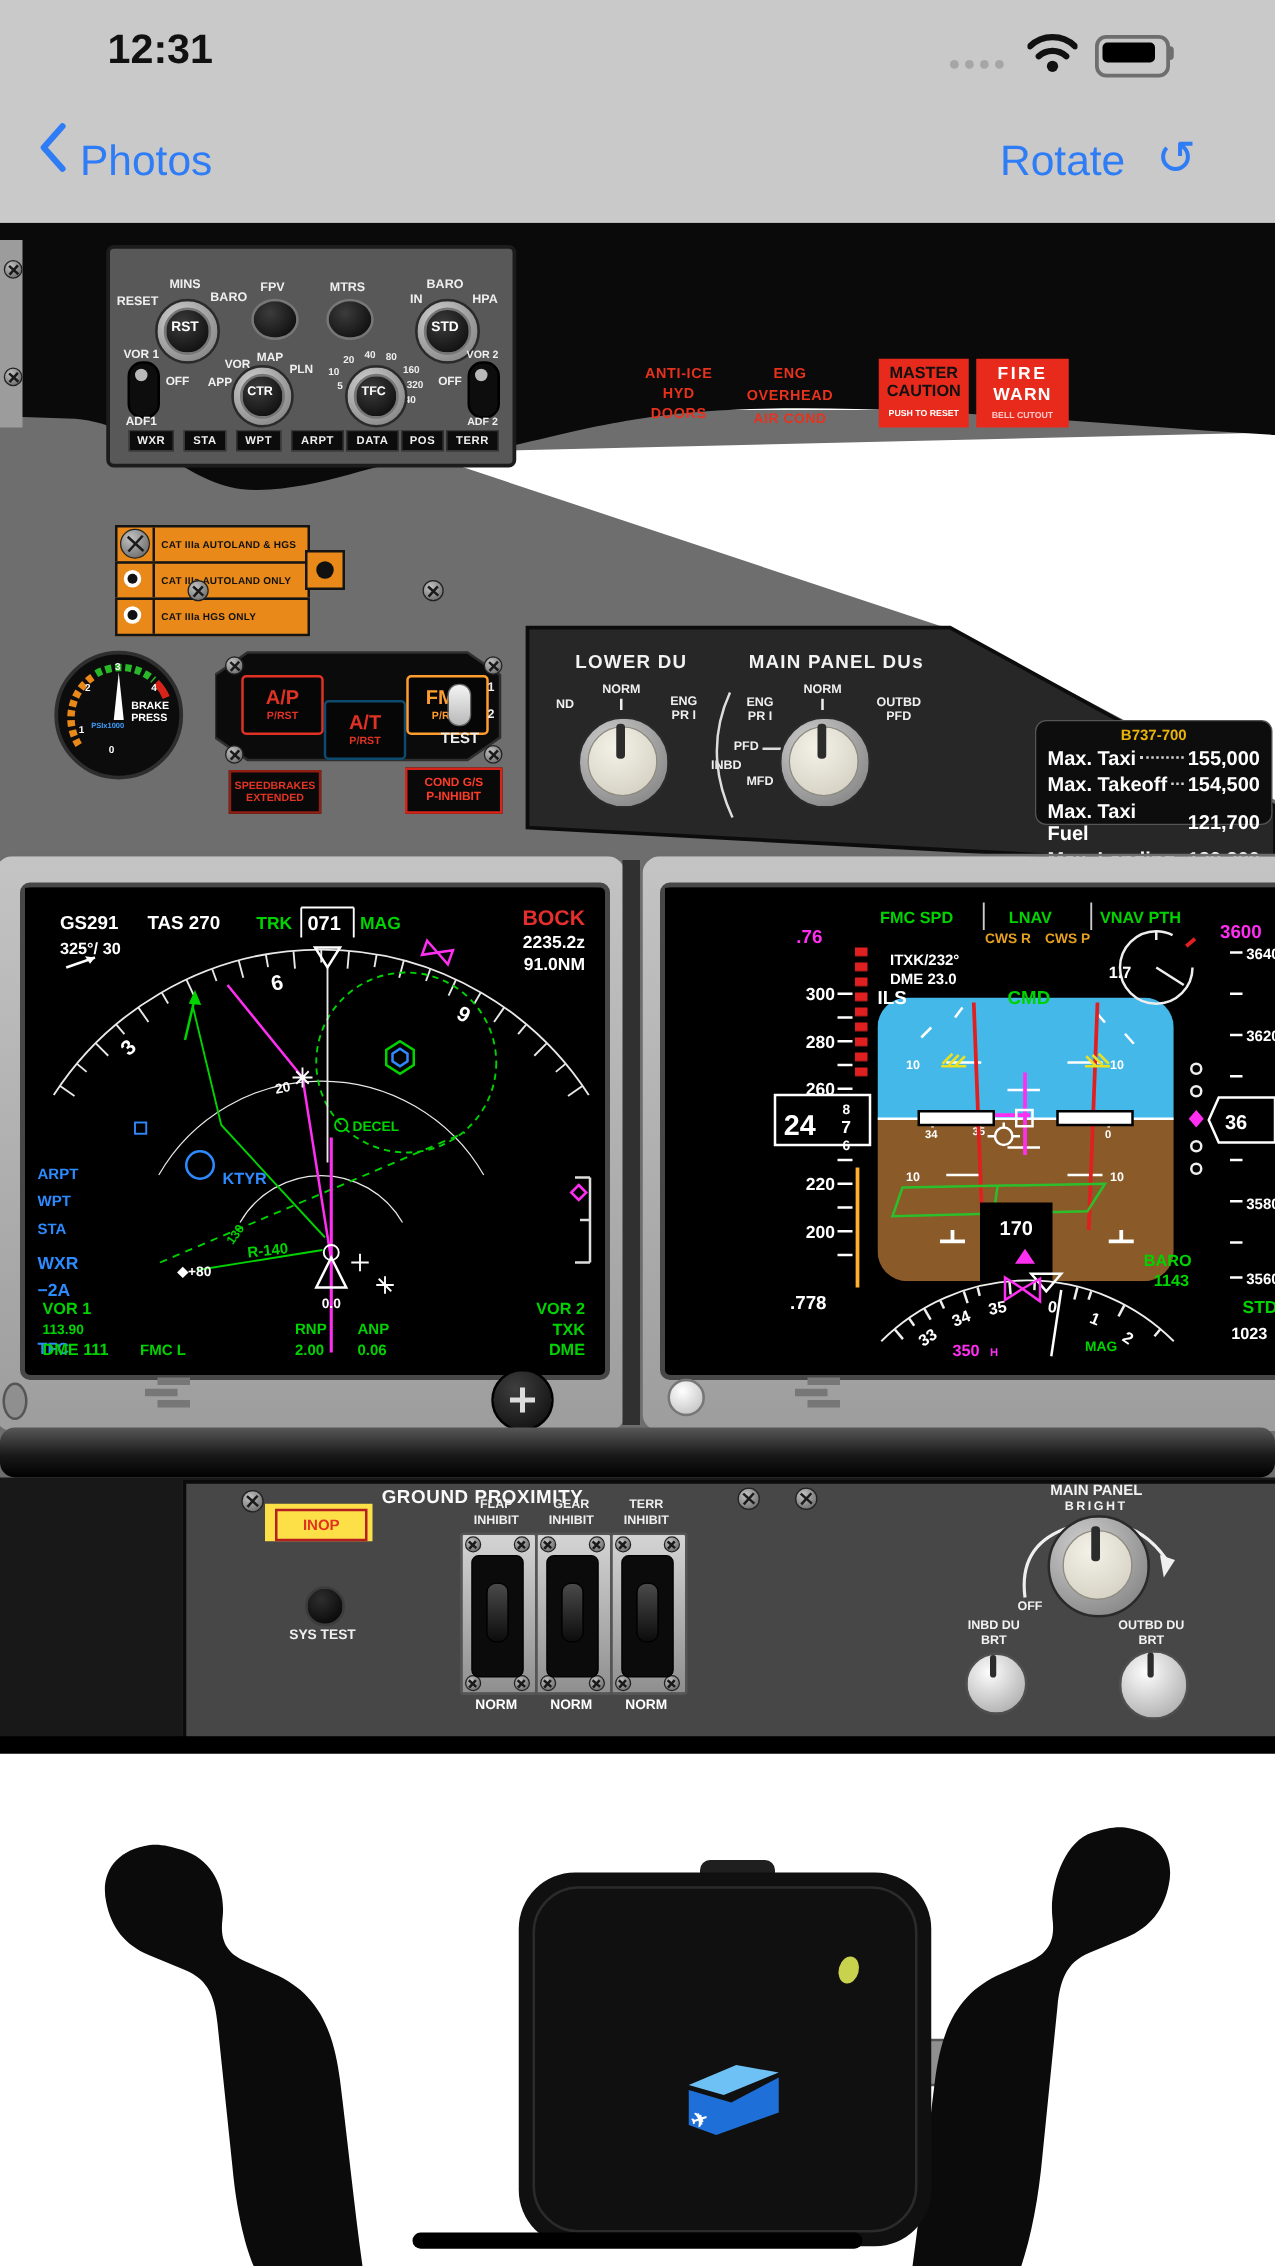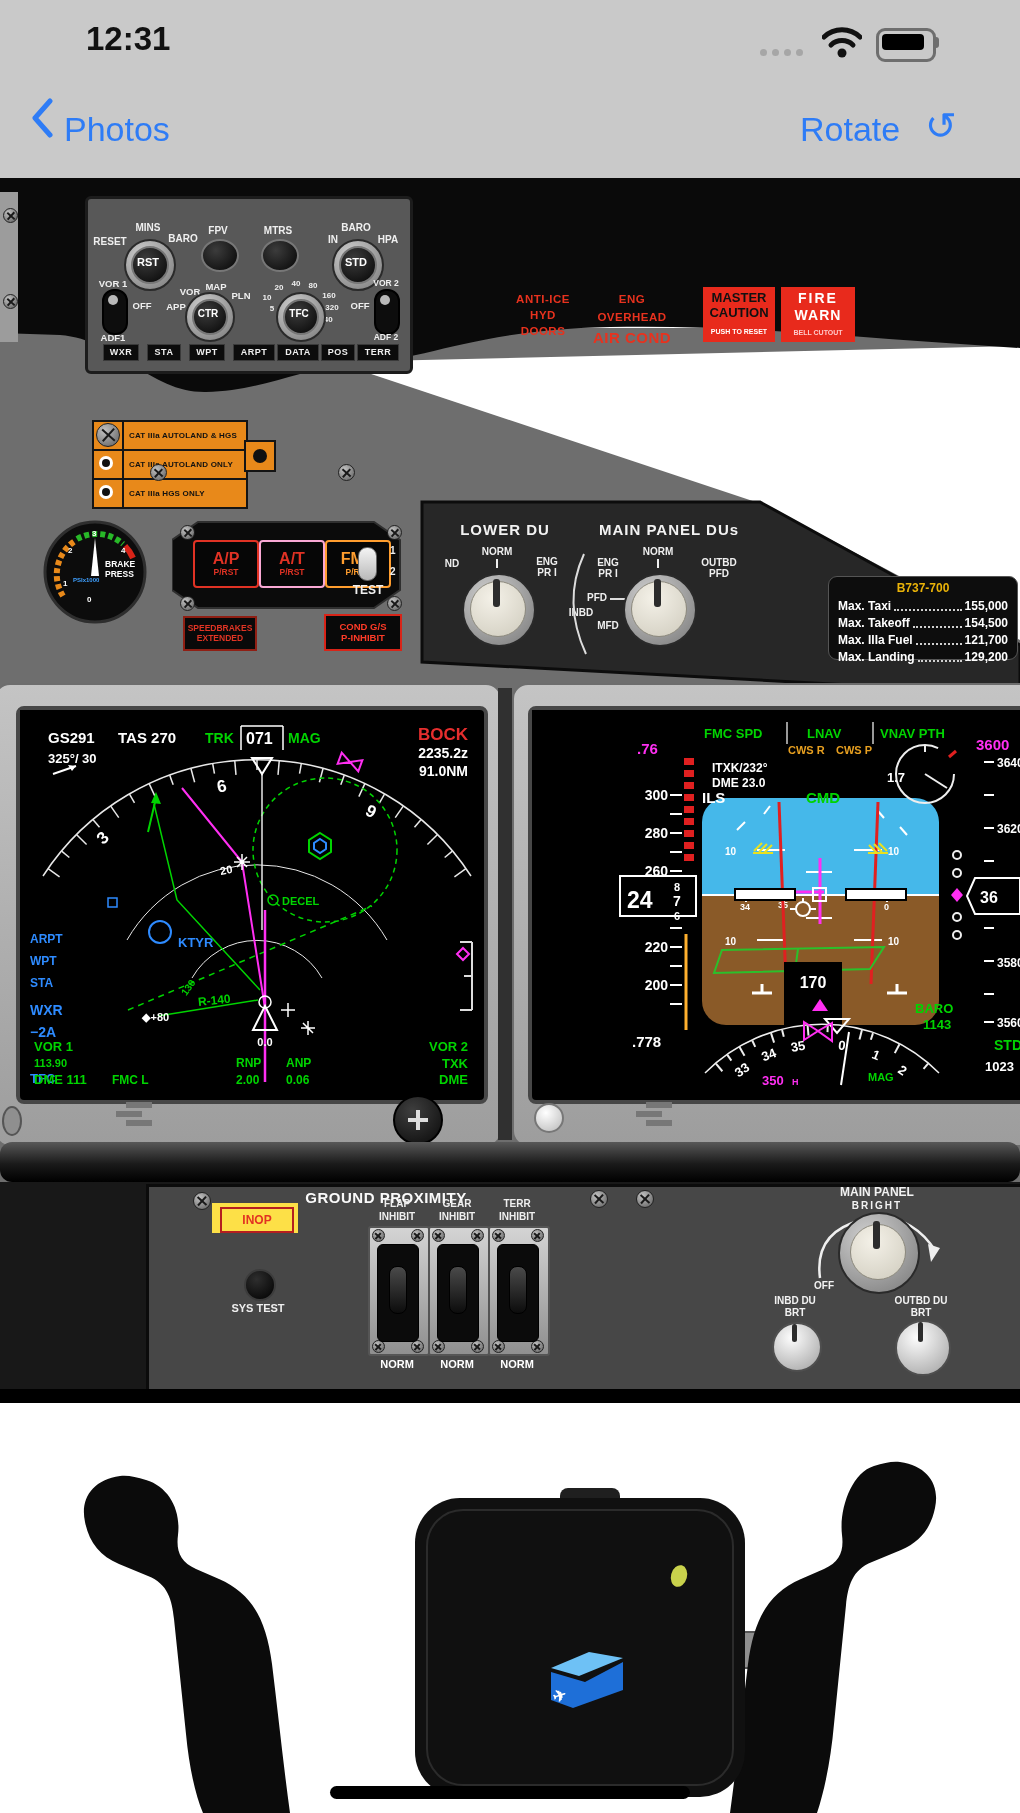--- a/index.html
+++ b/index.html
@@ -20,21 +20,21 @@
   .ebtn{position:absolute;background:#0c0c0c;border:1px solid #3a3a3a;color:#efefef;font-weight:bold;
         font-size:9px;text-align:center;line-height:15px;letter-spacing:.5px}
   .afds{position:absolute;width:62px;height:44px;background:#060606;border-radius:4px;display:flex;flex-direction:column;
         align-items:center;justify-content:center;line-height:1.05}
   .cat{position:absolute;width:152px;height:27px;background:#e8891a;border:2px solid #141414;display:flex;align-items:center}
   .catcell{width:28px;height:100%;border-right:2px solid #141414;position:relative;flex:none}
   .catlight{position:absolute;left:5px;top:5px;width:14px;height:14px;border-radius:50%;background:#fff}
   .catlight::before{content:"";position:absolute;left:3px;top:3px;width:8px;height:8px;border-radius:50%;background:#111}
   .cattxt{font-size:8px;font-weight:bold;color:#111;padding-left:5px;letter-spacing:.2px}
   .plc{position:absolute;background:#090909;display:flex;flex-direction:column;align-items:center;justify-content:center;line-height:1.15}
-  .wrow{display:flex;align-items:flex-end;width:170px;color:#fff;font-size:12px;font-weight:bold}
+  .wrow{display:flex;align-items:center;width:170px;color:#fff;font-size:16px;font-weight:bold}
   .wlead{flex:1;border-bottom:2px dotted #cfcfcf;margin:0 3px;transform:translateY(-2px)}
   .bezel{position:absolute;background:linear-gradient(#c4c4c4,#9d9d9d);border:2px solid #6d6d6d;border-radius:16px}
   .screen{position:absolute;background:#000;border:4px solid #474747;border-radius:8px}
   svg text{font-family:"Liberation Sans",sans-serif;font-weight:bold}
   .swplate{position:absolute;width:58px;height:126px;background:linear-gradient(#d4d4d4,#8f8f8f);border:2px solid #555;border-radius:3px}
   .swbody{position:absolute;width:40px;height:96px;background:#0b0b0b;border-radius:6px;border:1px solid #000}
   .swlever{position:absolute;width:16px;height:46px;background:linear-gradient(#4a4a4a,#0c0c0c);border:1px solid #000;border-radius:8px}
   .minik{position:absolute;border-radius:50%;background:radial-gradient(circle at 38% 30%,#fdfdfd,#9f9f9f);border:2px solid #4f4f4f}
 </style>
 </head>
@@ -131,21 +131,21 @@
   <div class="ebtn" style="left:233px;top:344px;width:40px;height:15px">ARPT</div>
   <div class="ebtn" style="left:277px;top:344px;width:40px;height:15px">DATA</div>
   <div class="ebtn" style="left:321px;top:344px;width:32px;height:15px">POS</div>
   <div class="ebtn" style="left:357px;top:344px;width:40px;height:15px">TERR</div>
 
   <div class="a t cx" style="left:543px;top:293px;font-size:11.5px;color:#e8321e;letter-spacing:.5px">ANTI-ICE</div>
   <div class="a t cx" style="left:543px;top:309px;font-size:11.5px;color:#e8321e;letter-spacing:.5px">HYD</div>
   <div class="a t cx" style="left:543px;top:325px;font-size:11.5px;color:#e8321e;letter-spacing:.5px">DOORS</div>
   <div class="a t cx" style="left:632px;top:293px;font-size:11.5px;color:#e8321e;letter-spacing:.5px">ENG</div>
   <div class="a t cx" style="left:632px;top:311px;font-size:11.5px;color:#e8321e;letter-spacing:.5px">OVERHEAD</div>
-  <div class="a t cx" style="left:632px;top:329px;font-size:15px;color:#e8321e;letter-spacing:.5px">AIR COND</div>
+  <div class="a t cx" style="left:632px;top:329px;font-size:11px;color:#e8321e;letter-spacing:.5px">AIR COND</div>
   <div class="a" style="left:703px;top:287px;width:72px;height:55px;background:#e82a1c">
     <div class="t cx a" style="left:36px;top:3px;font-size:13px;color:#111">MASTER</div>
     <div class="t cx a" style="left:36px;top:18px;font-size:13px;color:#111">CAUTION</div>
     <div class="t cx a" style="left:36px;top:41px;font-size:7px;color:#fff">PUSH TO RESET</div>
   </div>
   <div class="a" style="left:781px;top:287px;width:74px;height:55px;background:#e82a1c">
     <div class="t cx a" style="left:37px;top:3px;font-size:14px;color:#fff;letter-spacing:2px">FIRE</div>
     <div class="t cx a" style="left:37px;top:20px;font-size:14px;color:#fff;letter-spacing:1px">WARN</div>
     <div class="t cx a" style="left:37px;top:42px;font-size:7px;color:#ffc9c9">BELL CUTOUT</div>
   </div>
@@ -188,21 +188,21 @@
     <text x="78" y="33" font-size="8" fill="#fff">4</text>
   </svg>
 
   <svg class="a" style="left:172px;top:519px" width="230" height="92" viewBox="0 0 230 92">
     <polygon points="26,3 202,3 228,21 228,71 202,89 26,89 0,71 0,21" fill="#0b0b0b" stroke="#2f2f2f" stroke-width="2"></polygon>
   </svg>
   <div class="afds" style="left:193px;top:540px;border:2px solid #e03224">
     <span class="t" style="font-size:16px;color:#e03224">A/P</span>
     <span class="t" style="font-size:8.5px;color:#e03224">P/RST</span>
   </div>
-  <div class="afds" style="left:259px;top:540px;border:2px solid #f9a8d4">
+  <div class="afds" style="left:259px;top:560px;border:2px solid #0c4a6e">
     <span class="t" style="font-size:16px;color:#e03224">A/T</span>
     <span class="t" style="font-size:8.5px;color:#e03224">P/RST</span>
   </div>
   <div class="afds" style="left:325px;top:540px;border:2px solid #ff9d2e">
     <span class="t" style="font-size:16px;color:#ff9d2e">FMC</span>
     <span class="t" style="font-size:8.5px;color:#ff9d2e">P/RST</span>
   </div>
   <div class="a" style="left:358px;top:547px;width:17px;height:32px;background:linear-gradient(#f4f4f4,#b9b9b9);border-radius:9px;border:1px solid #666"></div>
   <div class="a t" style="left:390px;top:545px;font-size:10px;color:#efefef">1</div>
   <div class="a t" style="left:390px;top:566px;font-size:10px;color:#efefef">2</div>
@@ -257,21 +257,21 @@
           <span>Max. Taxi</span>
           <span class="wlead"></span>
           <span>155,000</span>
         </div>
       <div class="wrow" style="margin-top:3px">
           <span>Max. Takeoff</span>
           <span class="wlead"></span>
           <span>154,500</span>
         </div>
       <div class="wrow" style="margin-top:3px">
-          <span>Max. IIIa Fuel</span>
+          <span>Max. Taxi Fuel</span>
           <span class="wlead"></span>
           <span>121,700</span>
         </div>
       <div class="wrow" style="margin-top:3px">
           <span>Max. Landing</span>
           <span class="wlead"></span>
           <span>129,200</span>
         </div>
     </div>
   </div>

